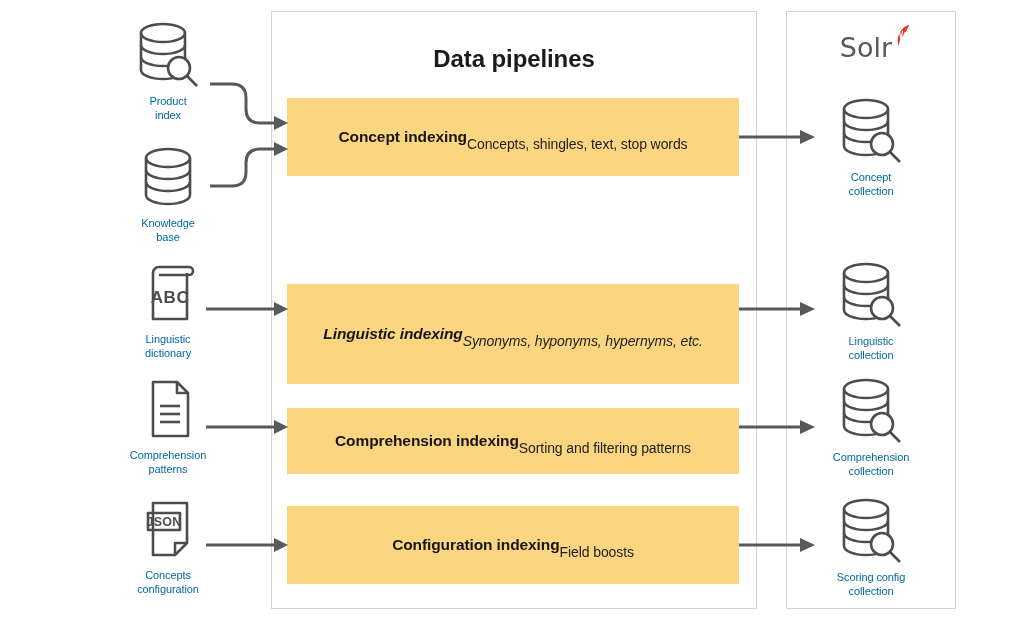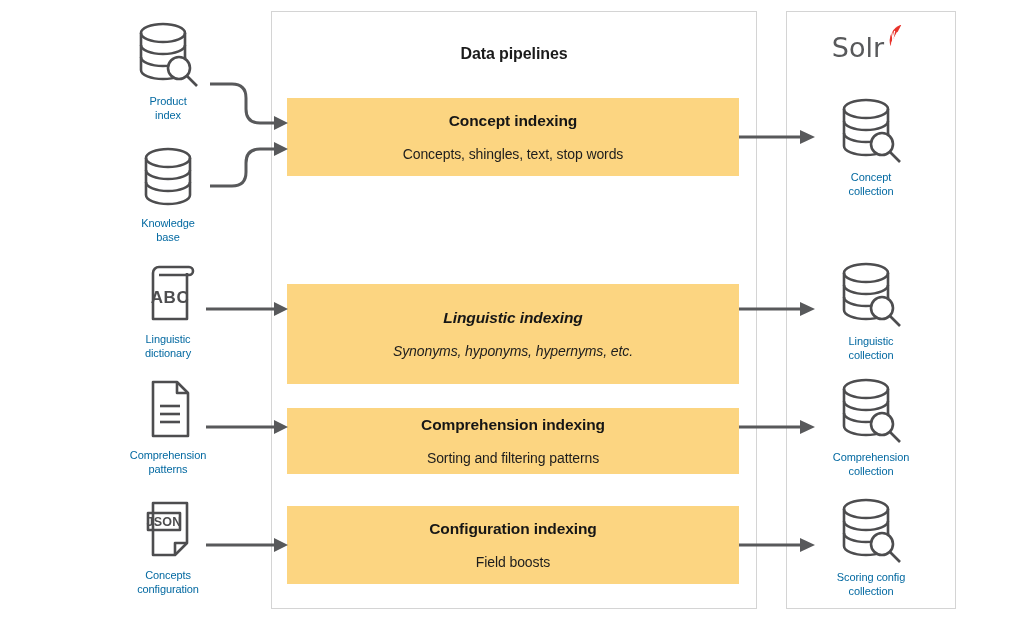--- a/index.html
+++ b/index.html
@@ -28,34 +28,34 @@
   }
   #panel-pipelines { left: 271px; top: 11px; width: 486px; height: 598px; }
   #panel-solr      { left: 786px; top: 11px; width: 170px; height: 598px; }
 
   .panel-title {
     position: absolute;
     left: 0;
     right: 0;
     top: 33px;
     text-align: center;
-    font-size: 16px;
+    font-size: 24px;
     font-weight: bold;
     color: #1b1b1b;
     letter-spacing: -0.1px;
   }
 
   
   .stage {
     position: absolute;
     left: 287px;
     width: 452px;
     background: #fcd581;
     display: flex;
-    flex-direction: column;
+    flex-direction: row;
     align-items: center;
     justify-content: center;
     box-sizing: border-box;
   }
   .stage .stage-title {
     font-size: 15.5px;
     font-weight: bold;
     color: #161616;
     line-height: 1.25;
     letter-spacing: -0.1px;
@@ -109,20 +109,21 @@
   #solr-brand {
     position: absolute;
     left: 786px;
     top: 26px;
     width: 170px;
     height: 42px;
     display: flex;
     align-items: center;
     justify-content: center;
     gap: 1px;
+    padding-left: 8px;
   }
   #solr-brand .solr-word {
     font-family: "DejaVu Sans", sans-serif;
     font-size: 27px;
     color: #58595b;
     letter-spacing: 0px;
     line-height: 1;
   }
   #solr-brand .solr-mark {
     margin-left: 1px;

